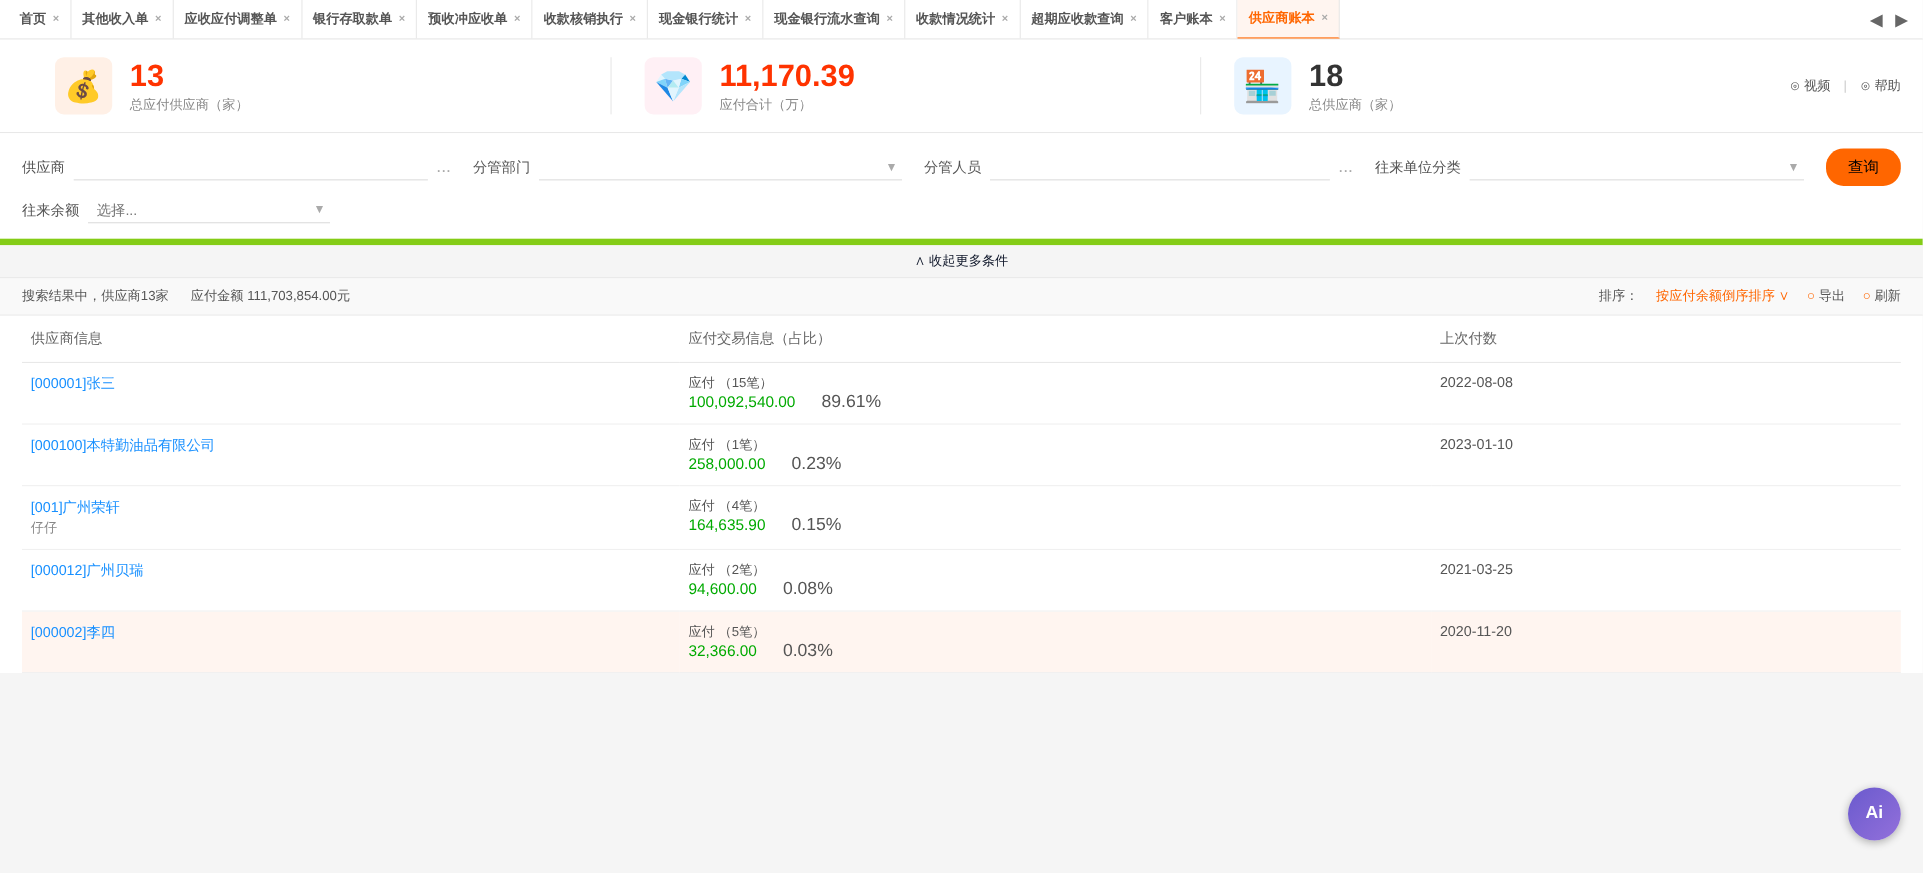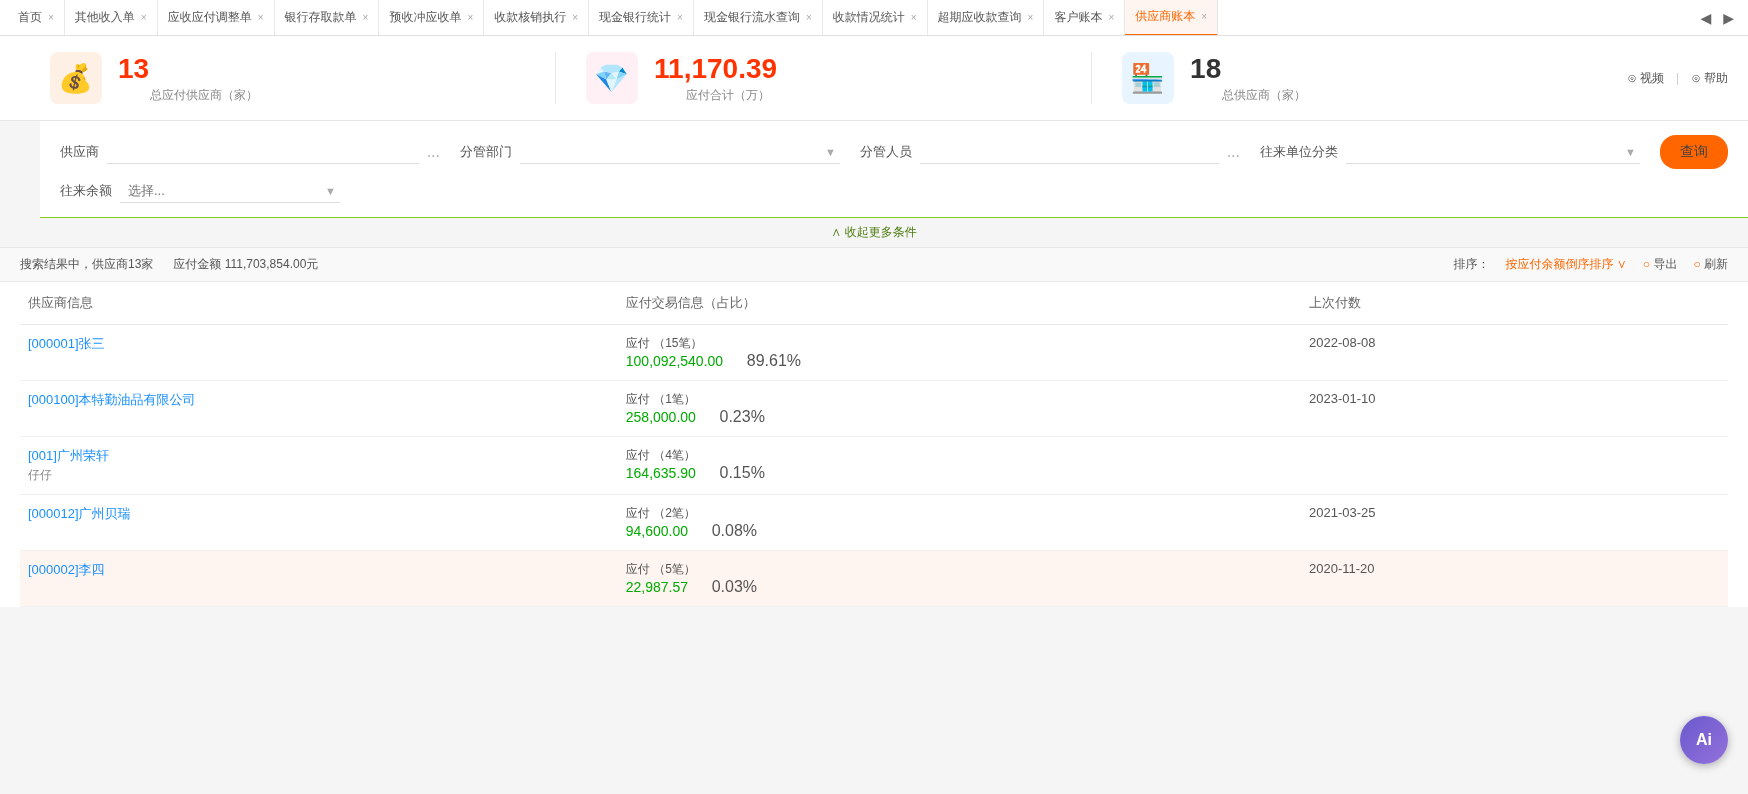--- a/index.html
+++ b/index.html
@@ -7,20 +7,21 @@
 
     
     .top-nav {
       display: flex;
       align-items: center;
       background: #fff;
       border-bottom: 1px solid #e0e0e0;
       height: 36px;
       padding: 0 8px;
       overflow: hidden;
+      font-weight: bold;
     }
     .nav-tab {
       display: flex;
       align-items: center;
       padding: 0 10px;
       height: 36px;
       font-size: 12px;
       color: #555;
       cursor: pointer;
       white-space: nowrap;
@@ -54,41 +55,40 @@
       display: flex;
       align-items: center;
       justify-content: center;
       border-radius: 8px;
       font-size: 28px;
     }
     .icon-orange { background: #fff0e6; color: #ff8c00; }
     .icon-pink { background: #fff0f5; color: #ff69b4; }
     .icon-blue { background: #e8f4ff; color: #4aa0e6; }
     .summary-info .value { font-size: 28px; font-weight: bold; color: #ff3300; }
-    .summary-info .label { font-size: 12px; color: #888; margin-top: 2px; margin-left: 32px; }
+    .summary-info .label { font-size: 12px; color: #888; margin-top: 2px; }
     .summary-info .value-dark { font-size: 28px; font-weight: bold; color: #333; }
 
     
     .top-right-help {
       display: flex;
       align-items: center;
       gap: 12px;
       font-size: 12px;
       color: #555;
       margin-left: auto;
       white-space: nowrap;
     }
     .top-right-help span { cursor: pointer; }
 
     
     .filter-area {
       background: #fff;
       padding: 14px 20px;
-      border-bottom: 1px solid #84cc16;
-      margin-left: 40px;
+      border-bottom: 6px solid #84cc16;
     }
     .filter-row {
       display: flex;
       align-items: center;
       gap: 20px;
       margin-bottom: 10px;
     }
     .filter-row:last-child { margin-bottom: 0; }
     .filter-item {
       display: flex;
@@ -122,37 +122,37 @@
       font-size: 13px;
       color: #333;
       background: transparent;
       outline: none;
       appearance: none;
     }
     .chevron-icon { color: #aaa; font-size: 11px; position: absolute; right: 4px; }
     .filter-dots { color: #aaa; font-size: 16px; cursor: pointer; }
     .query-btn {
       background: #ff6600;
-      color: #404040;
+      color: #000000;
       border: none;
       padding: 8px 20px;
       border-radius: 16px;
       font-size: 14px;
       cursor: pointer;
       white-space: nowrap;
     }
 
     
     .collapse-bar {
       text-align: center;
       padding: 6px;
       background: #f5f5f5;
       cursor: pointer;
       font-size: 12px;
-      color: #4d7c0f;
+      color: #0f172a;
       border-bottom: 1px solid #e8e8e8;
     }
 
     
     .results-bar {
       display: flex;
       align-items: center;
       justify-content: space-between;
       padding: 8px 20px;
       background: #f9f9f9;
@@ -419,21 +419,21 @@
       <span class="percent">0.08%</span>
     </div>
   </td>
           <td class="col-lastpay"><span class="date-text">2021-03-25</span></td>
         </tr>
         <tr class="highlighted">
           <td class="col-supplier"><a class="supplier-link">[000002]李四</a></td>
           <td class="col-transaction">
     <div class="amount-label">应付 （5笔）</div>
     <div>
-      <span class="amount-green">22,987.57</span>
+      <span class="amount-green">32,366.00</span>
       <span class="percent">0.03%</span>
     </div>
   </td>
           <td class="col-lastpay"><span class="date-text">2020-11-20</span></td>
         </tr>
       </tbody>
   </table>
 </div>
 
 <div class="ai-badge">Ai</div>

